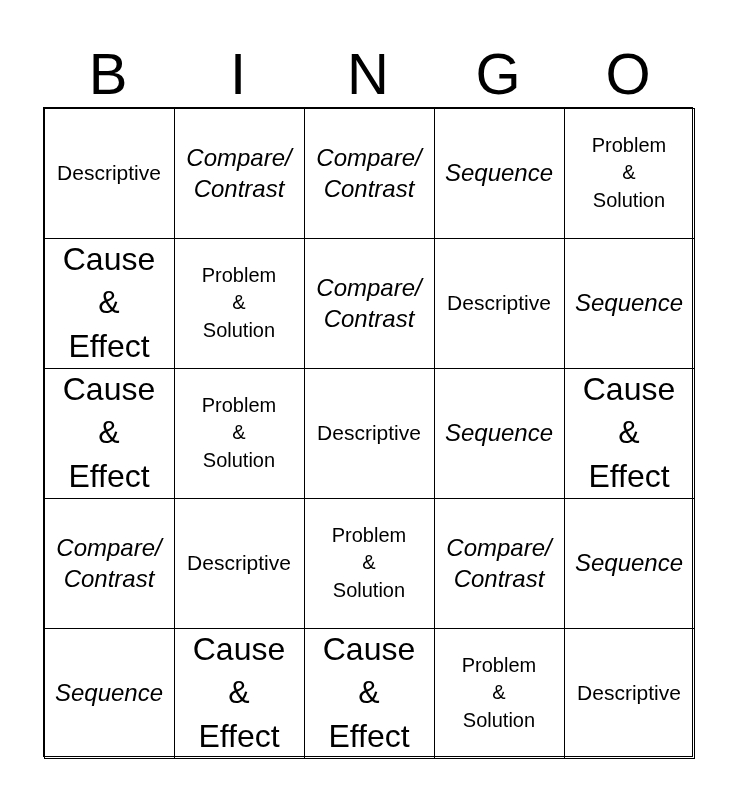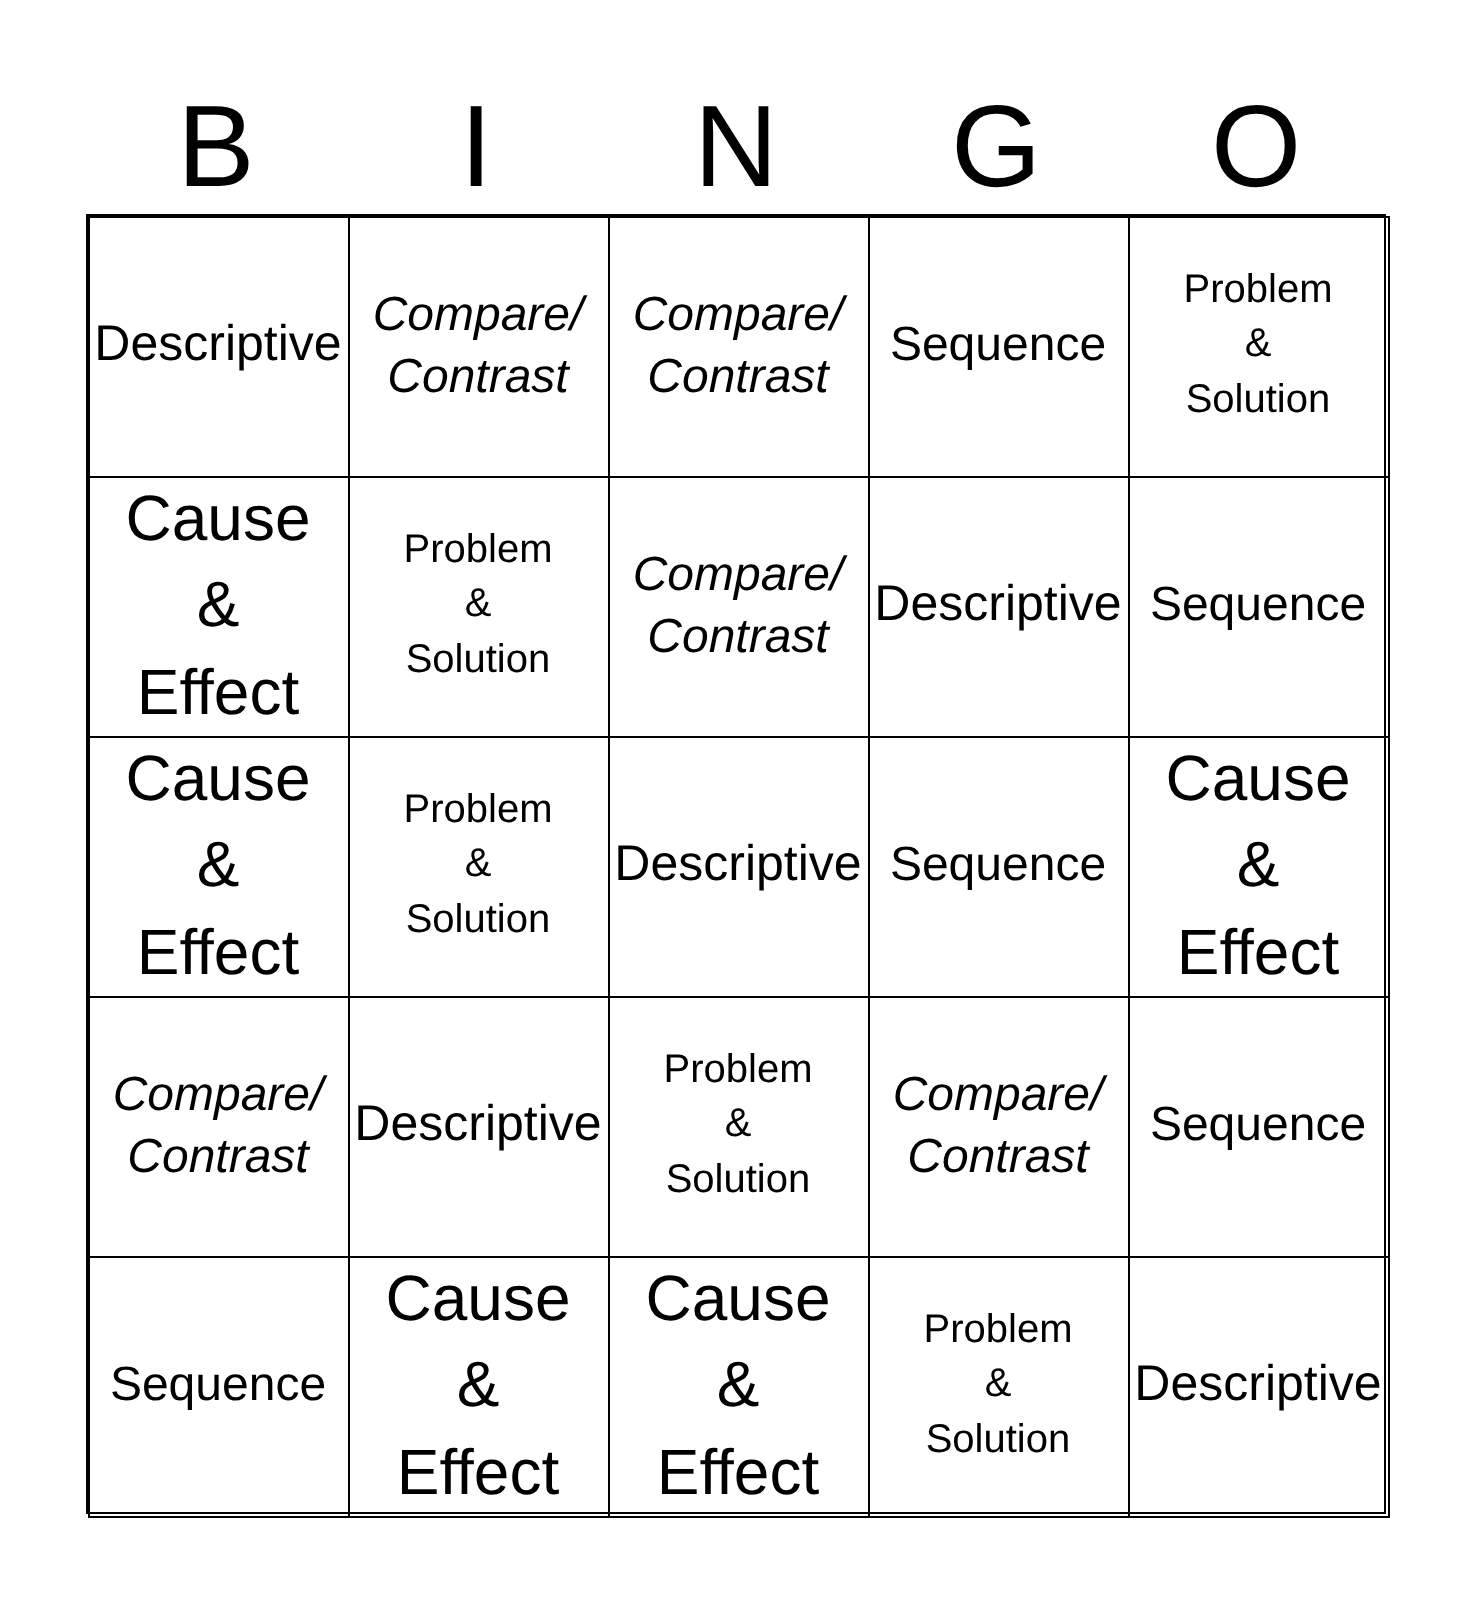--- a/index.html
+++ b/index.html
@@ -3,22 +3,22 @@
 <meta charset="utf-8">
 <style>
   html, body { margin:0; padding:0; background:#ffffff; }
   body { width:736px; height:800px; position:relative; overflow:hidden; font-family:"Liberation Sans", sans-serif; color:#000; }
   .header { position:absolute; left:43px; top:40px; width:650px; height:67px; display:flex; }
   .hl { width:130px; text-align:center; font-size:58px; line-height:67px; }
   .grid { position:absolute; left:43px; top:107px; width:650px; height:650px; display:grid;
           grid-template-columns:repeat(5,130px); grid-template-rows:repeat(5,130px);
           border:1px solid #000; box-sizing:border-box; }
   .cell { border:1px solid #000; box-sizing:border-box; margin:-0.5px; display:flex; align-items:center; justify-content:center; text-align:center; padding:0 1px; }
-  .t-descriptive { font-size:25px; line-height:1.25; }
-  .t-sequence { font-size:24px; line-height:1.25; }
+  .t-descriptive { font-size:21px; line-height:1.25; }
+  .t-sequence { font-size:24px; line-height:1.25;font-style:italic; }
   .t-compare { font-size:24px; line-height:1.3;font-style:italic; }
   .t-problem { font-size:20px; line-height:1.38; }
   .t-cause { font-size:32px; line-height:1.35; }
   .txt { white-space:pre-line; }
 </style>
 </head>
 <body>
 
 <div class="header">
   <div class="hl">B</div>

